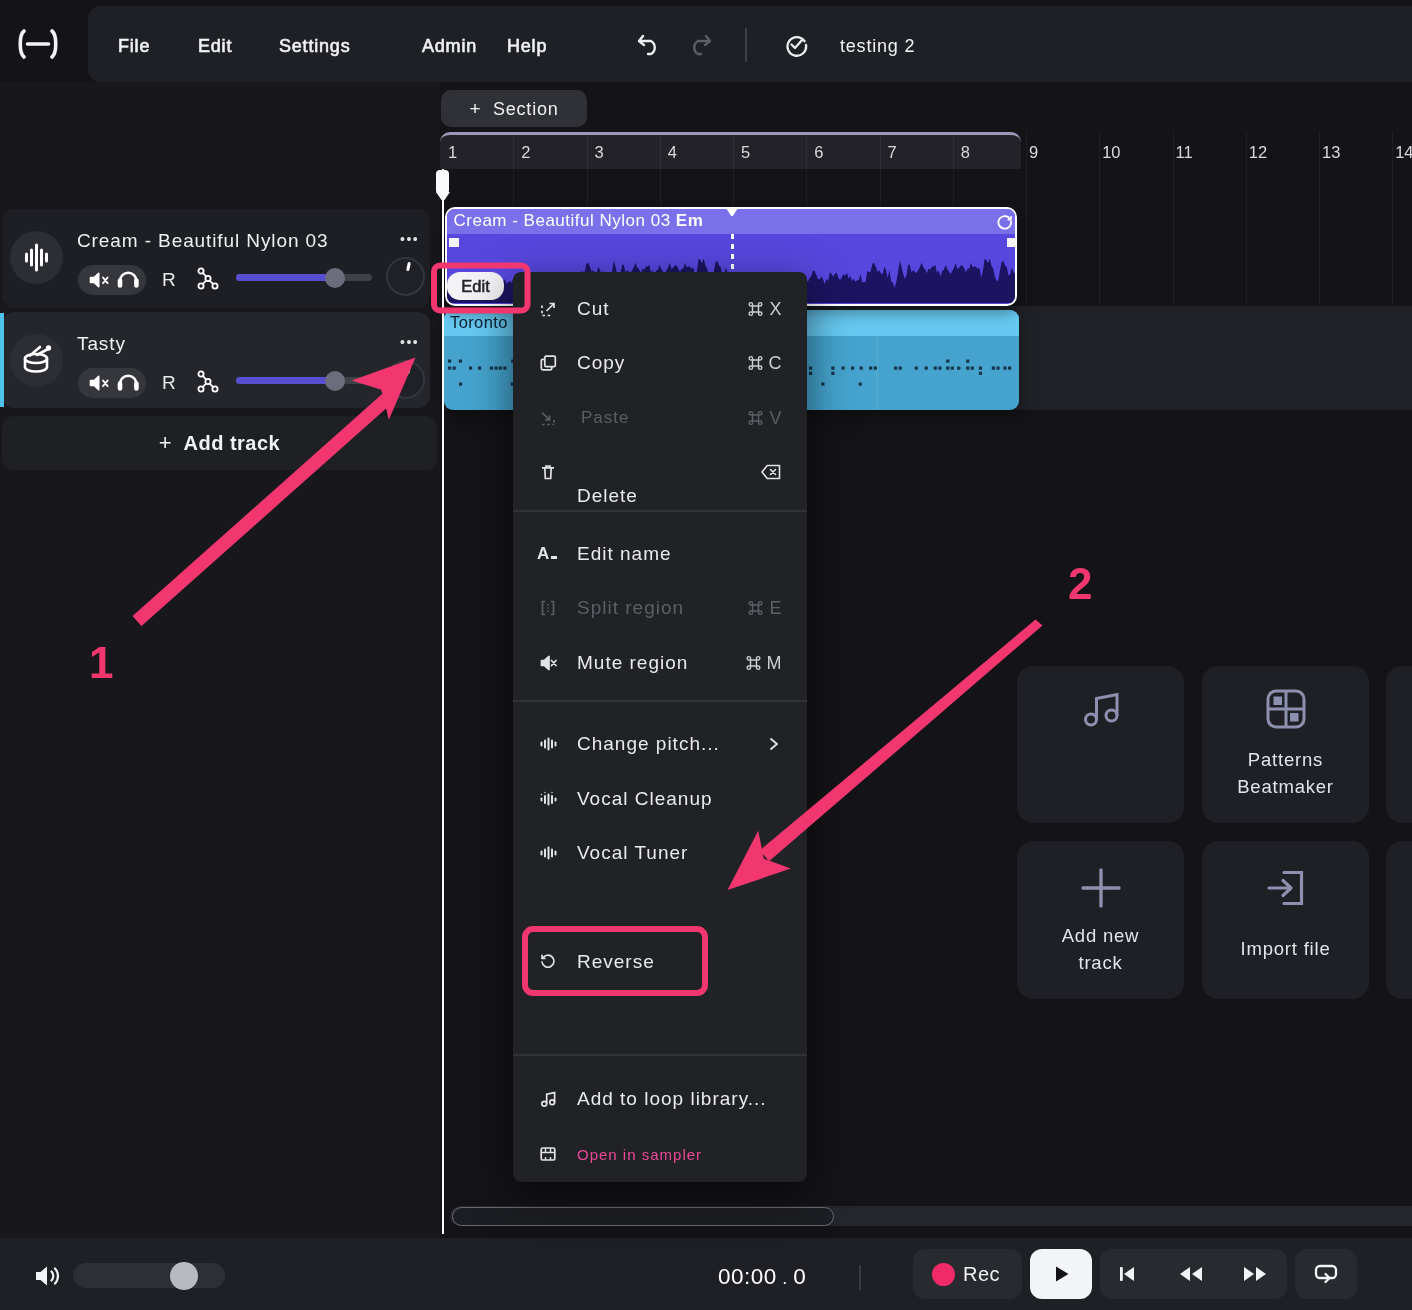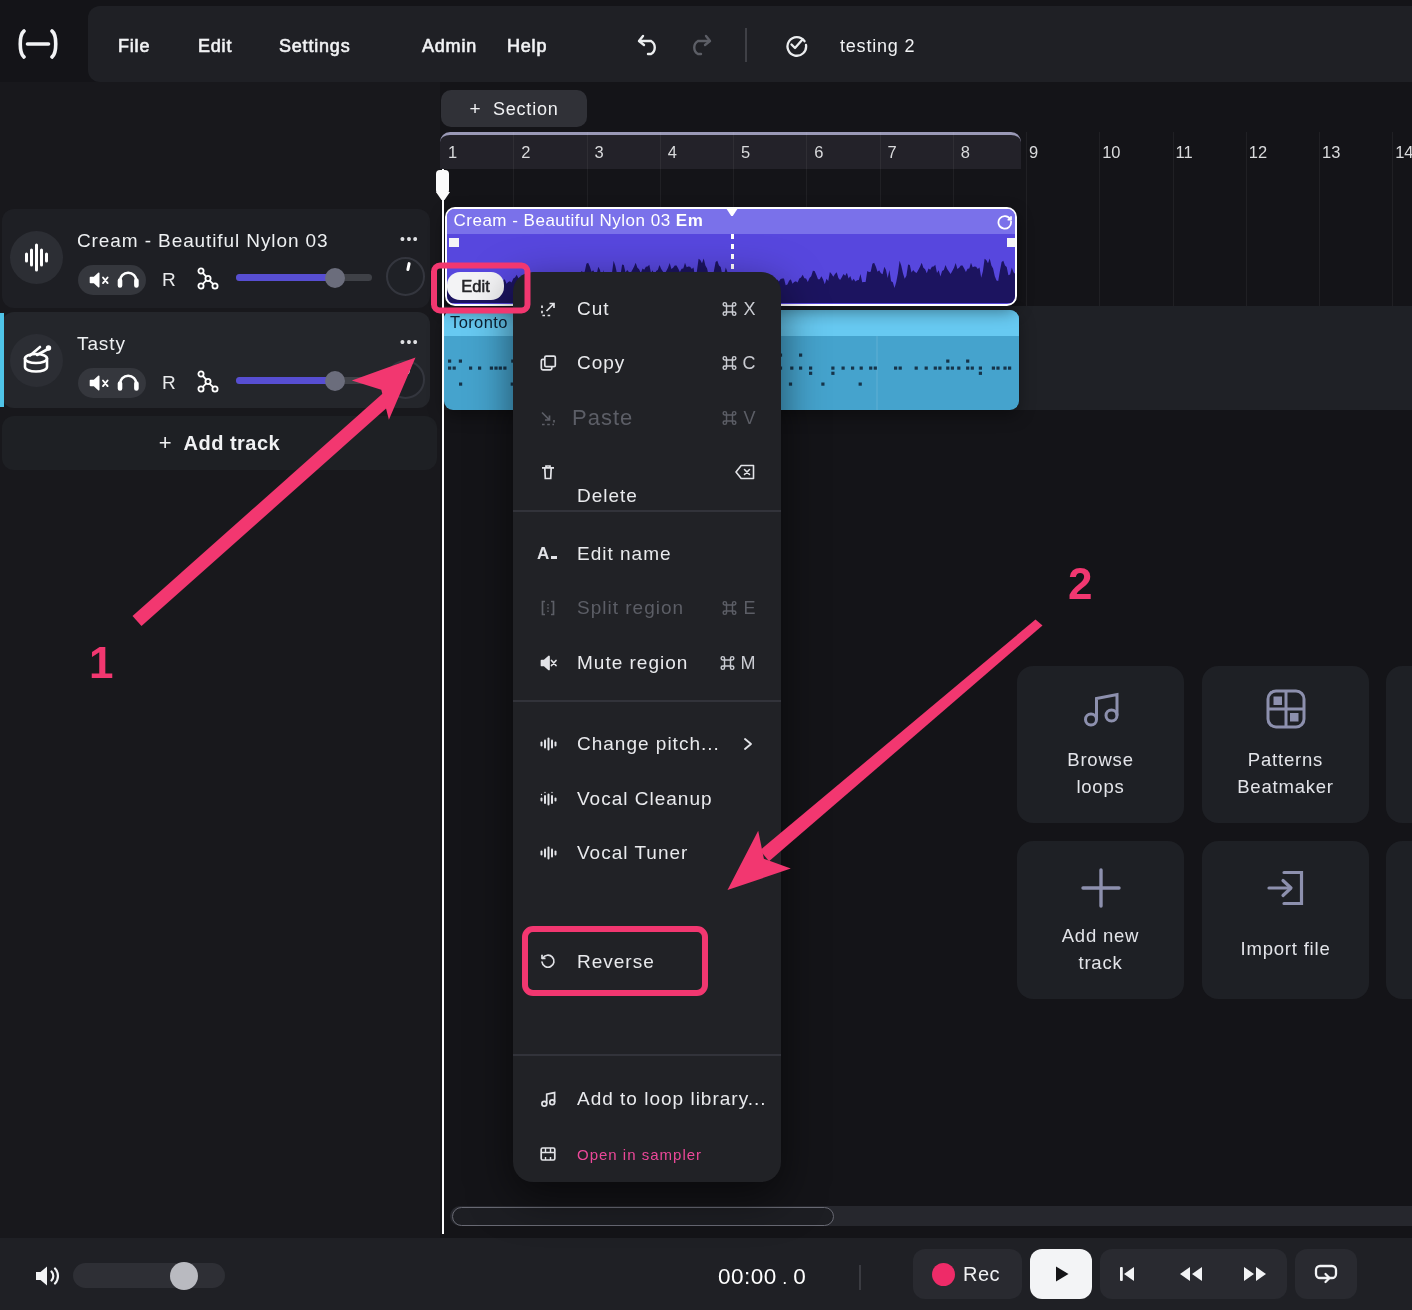--- a/index.html
+++ b/index.html
@@ -305,21 +305,20 @@
   .tic { position:absolute; left:50%; transform:translateX(-50%); }
 </style>
 <div class="tile" style="left:1017px; top:666px; height:157px;">
   <svg class="tic" style="top:20px;" width="46" height="46" viewBox="0 0 46 46">
     <g stroke="#8d90ae" stroke-width="3" fill="none">
       <circle cx="13" cy="33.5" r="5.5"></circle>
         <circle cx="33.5" cy="29.5" r="5.5"></circle>
       <path d="M18.5 33.5 V12.5 L39 8.5 V29.5"></path>
     </g>
   </svg>
-  <div class="tlabel" style="top:80px;">Browse<br>loops</div>
 </div>
 <div class="tile" style="left:1202px; top:666px; height:157px;">
   <svg class="tic" style="top:20px;" width="46" height="46" viewBox="0 0 46 46">
     <g stroke="#8d90ae" stroke-width="3" fill="none">
       <rect x="5" y="5" width="36" height="36" rx="8"></rect>
       <line x1="23" y1="5" x2="23" y2="41"></line>
         <line x1="5" y1="23" x2="41" y2="23"></line>
     </g>
     <rect x="10.5" y="10.5" width="8.5" height="8.5" fill="#8d90ae"></rect>
     <rect x="27" y="27" width="8.5" height="8.5" fill="#8d90ae"></rect>
@@ -341,21 +340,21 @@
     <g stroke="#8d90ae" stroke-width="3.2" fill="none">
       <path d="M20 6.5 H37.5 V37.5 H20" stroke-linecap="round"></path>
       <line x1="5" y1="22" x2="26" y2="22" stroke-linecap="round"></line>
       <path d="M19 14.5 L27 22 L19 29.5" stroke-linecap="round" stroke-linejoin="round"></path>
     </g>
   </svg>
   <div class="tlabel" style="top:94px;">Import file</div>
 </div>
 <div class="tile" style="left:1386px; top:841px; height:158px; width:40px;"></div>
 
-<div class="abs" style="left:513px; top:272px; width:268px; height:910px; background:#212226; border-radius:20px; box-shadow:0 14px 44px rgba(0,0,0,0.55); z-index:5;">
+<div class="abs" style="left:513px; top:272px; width:294px; height:910px; background:#212226; border-radius:8px; box-shadow:0 14px 44px rgba(0,0,0,0.55); z-index:5;">
 <div style="position:absolute; left:0; top:9.5px; width:100%; height:54px;">
 <div style="position:absolute; left:25px; top:50%; transform:translateY(-50%); height:20px;">
         <svg class="mic20" width="20" height="20" viewBox="0 0 20 20">
           <g stroke="#e2e3e7" stroke-width="1.7" fill="none">
             <path d="M4 6.5 v10 h10" stroke-dasharray="2.6 2.6"></path>
             <path d="M8.5 12 L16 4.5 M11.5 4.5 H16 V9"></path>
           </g>
         </svg>
       </div>
 <div style="position:absolute; left:64px; top:50%; transform:translateY(-50%); font-size:19px; letter-spacing:1px; color:#e9eaed;">Cut</div>
@@ -380,21 +379,21 @@
 <div style="position:absolute; left:0; top:118.7px; width:100%; height:54px;">
 <div style="position:absolute; left:25px; top:50%; transform:translateY(-50%); height:20px;">
         <svg class="mic20" width="20" height="20" viewBox="0 0 20 20">
           <g stroke="#5c5e66" stroke-width="1.7" fill="none">
             <path d="M4 4.5 L11.5 12 M11.5 7.5 V12 H7"></path>
             <path d="M4 16.5 h12" stroke-dasharray="2.6 2.6"></path>
             <path d="M16 12 v4.5" stroke-dasharray="2.6 2.6"></path>
           </g>
         </svg>
       </div>
-<div style="position:absolute; left:59px; top:50%; transform:translateY(-50%); font-size:22px; letter-spacing:1px; color:#5c5e66;">Paste</div>
+<div style="position:absolute; left:68px; top:50%; transform:translateY(-50%); font-size:17px; letter-spacing:1px; color:#5c5e66;">Paste</div>
 <div style="position:absolute; right:25px; top:50%; transform:translateY(-50%); display:flex; align-items:center; font-size:18px; letter-spacing:0.5px; color:#5c5e66;"><svg width="17" height="17" viewBox="0 0 20 20" style="margin-right:5px;">
           <path d="M6.5 6.5 L6.5 4.5 C6.5 3.4 5.6 2.5 4.5 2.5 C3.4 2.5 2.5 3.4 2.5 4.5 C2.5 5.6 3.4 6.5 4.5 6.5 L15.5 6.5 C16.6 6.5 17.5 5.6 17.5 4.5 C17.5 3.4 16.6 2.5 15.5 2.5 C14.4 2.5 13.5 3.4 13.5 4.5 L13.5 15.5 C13.5 16.6 14.4 17.5 15.5 17.5 C16.6 17.5 17.5 16.6 17.5 15.5 C17.5 14.4 16.6 13.5 15.5 13.5 L4.5 13.5 C3.4 13.5 2.5 14.4 2.5 15.5 C2.5 16.6 3.4 17.5 4.5 17.5 C5.6 17.5 6.5 16.6 6.5 15.5 Z" stroke="#5c5e66" stroke-width="1.7" fill="none"></path>
         </svg>V</div>
 </div>
 <div style="position:absolute; left:0; top:173.3px; width:100%; height:54px;">
 <div style="position:absolute; left:25px; top:50%; transform:translateY(-50%); height:20px;">
         <svg class="mic20" width="20" height="20" viewBox="0 0 20 20">
           <g stroke="#e2e3e7" stroke-width="1.7" fill="none">
             <path d="M4 5.8 h12 M8 5.8 V4 h4 v1.8 M6.8 5.8 L7.3 16.5 h5.4 L13.2 5.8"></path>
           </g>

